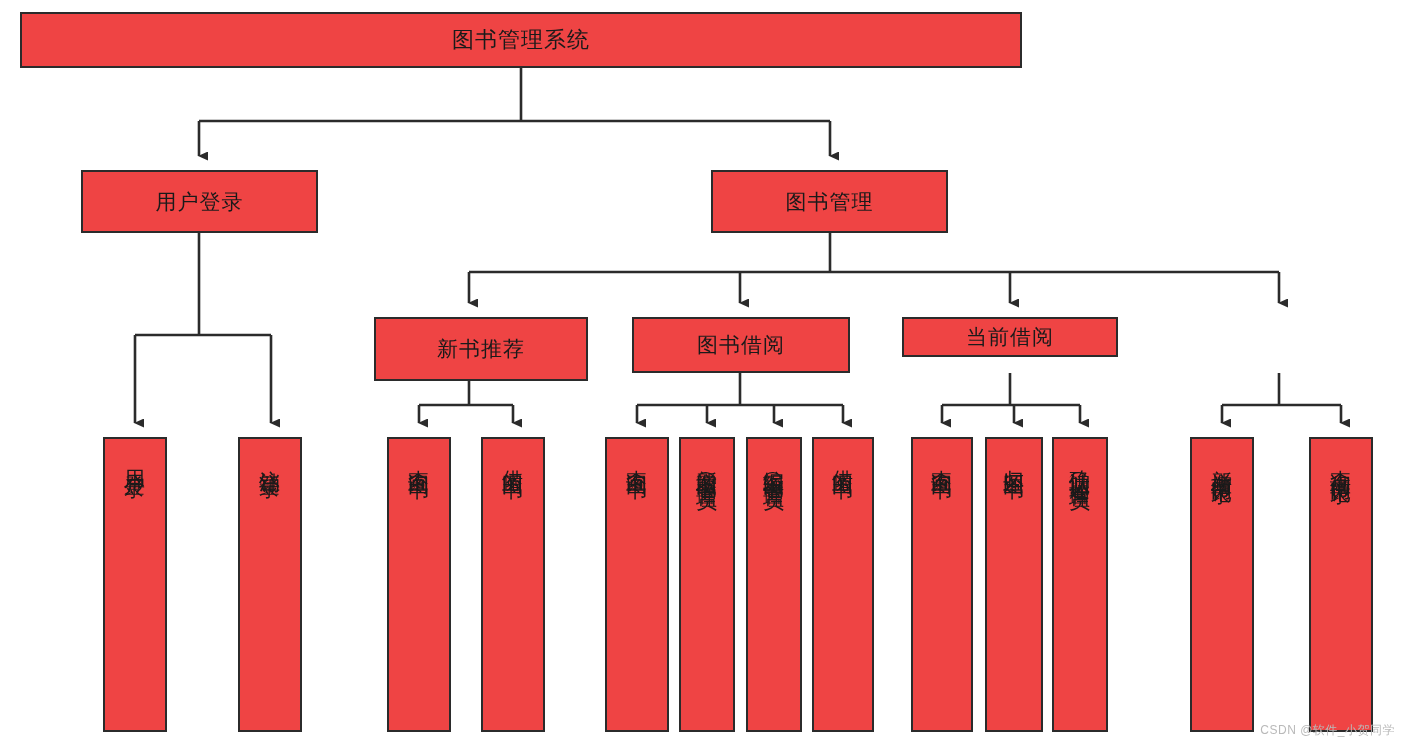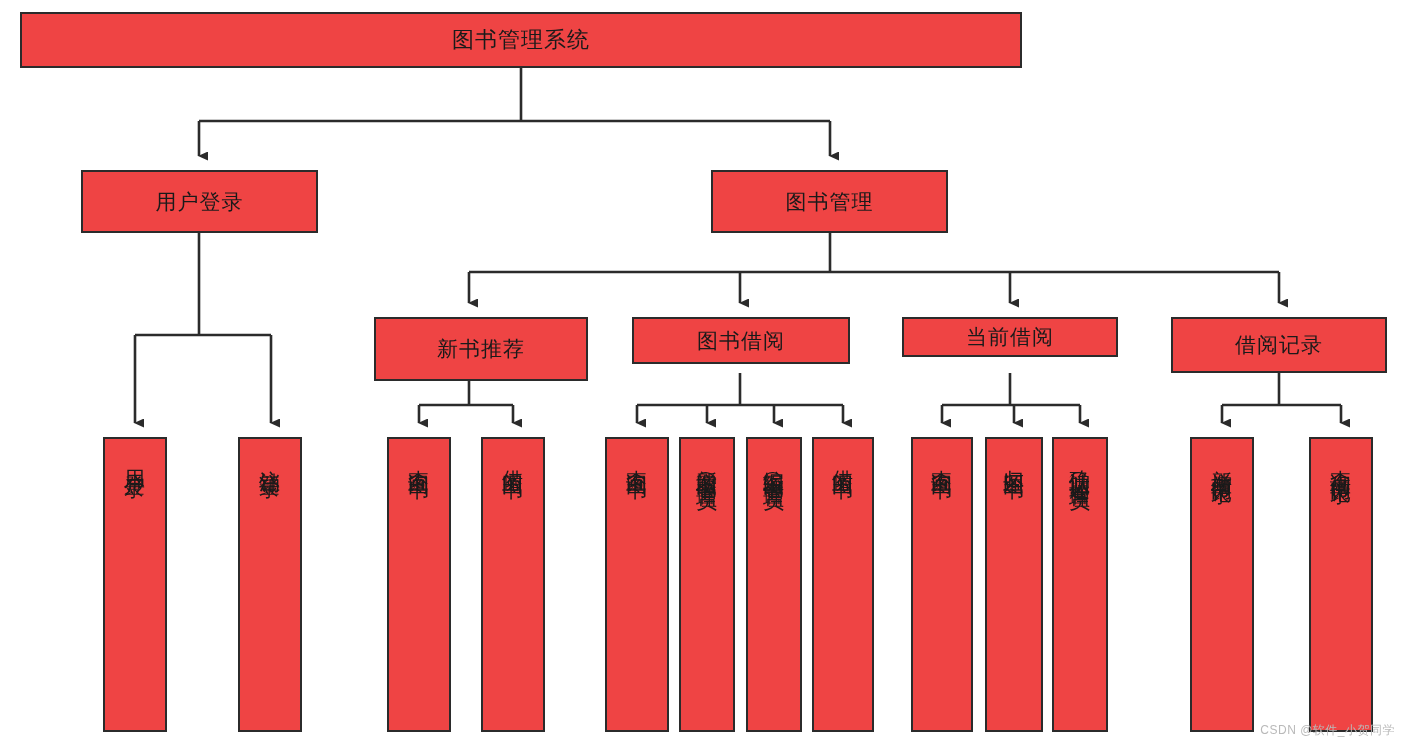--- a/index.html
+++ b/index.html
@@ -136,29 +136,26 @@
   <div class="node-box level-2" style="left:81px; top:170px; width:237px; height:63px;">
     <span class="htext">用户登录</span>
   </div>
   <div class="node-box level-2" style="left:711px; top:170px; width:237px; height:63px;">
     <span class="htext">图书管理</span>
   </div>
 
   <div class="node-box level-3" style="left:374px; top:317px; width:214px; height:64px;">
     <span class="htext">新书推荐</span>
   </div>
-  <div class="node-box level-3" style="left:632px; top:317px; width:218px; height:47px;">
+  <div class="node-box level-3" style="left:632px; top:317px; width:218px; height:56px;">
     <span class="htext">图书借阅</span>
   </div>
   <div class="node-box level-3" style="left:902px; top:317px; width:216px; height:40px;">
     <span class="htext">当前借阅</span>
   </div>
-  <div class="node-box level-3" style="left:1171px; top:317px; width:216px; height:56px;">
-    <span class="htext">借阅记录</span>
-  </div>
 
   <div class="node-box leaf" style="left:103px; top:437px; width:64px; height:295px;">
     <span class="vtext">用户登录</span>
   </div>
   <div class="node-box leaf" style="left:238px; top:437px; width:64px; height:295px;">
     <span class="vtext">注销登录</span>
   </div>
 
   <div class="node-box leaf" style="left:387px; top:437px; width:64px; height:295px;">
     <span class="vtext">查询图书</span>

